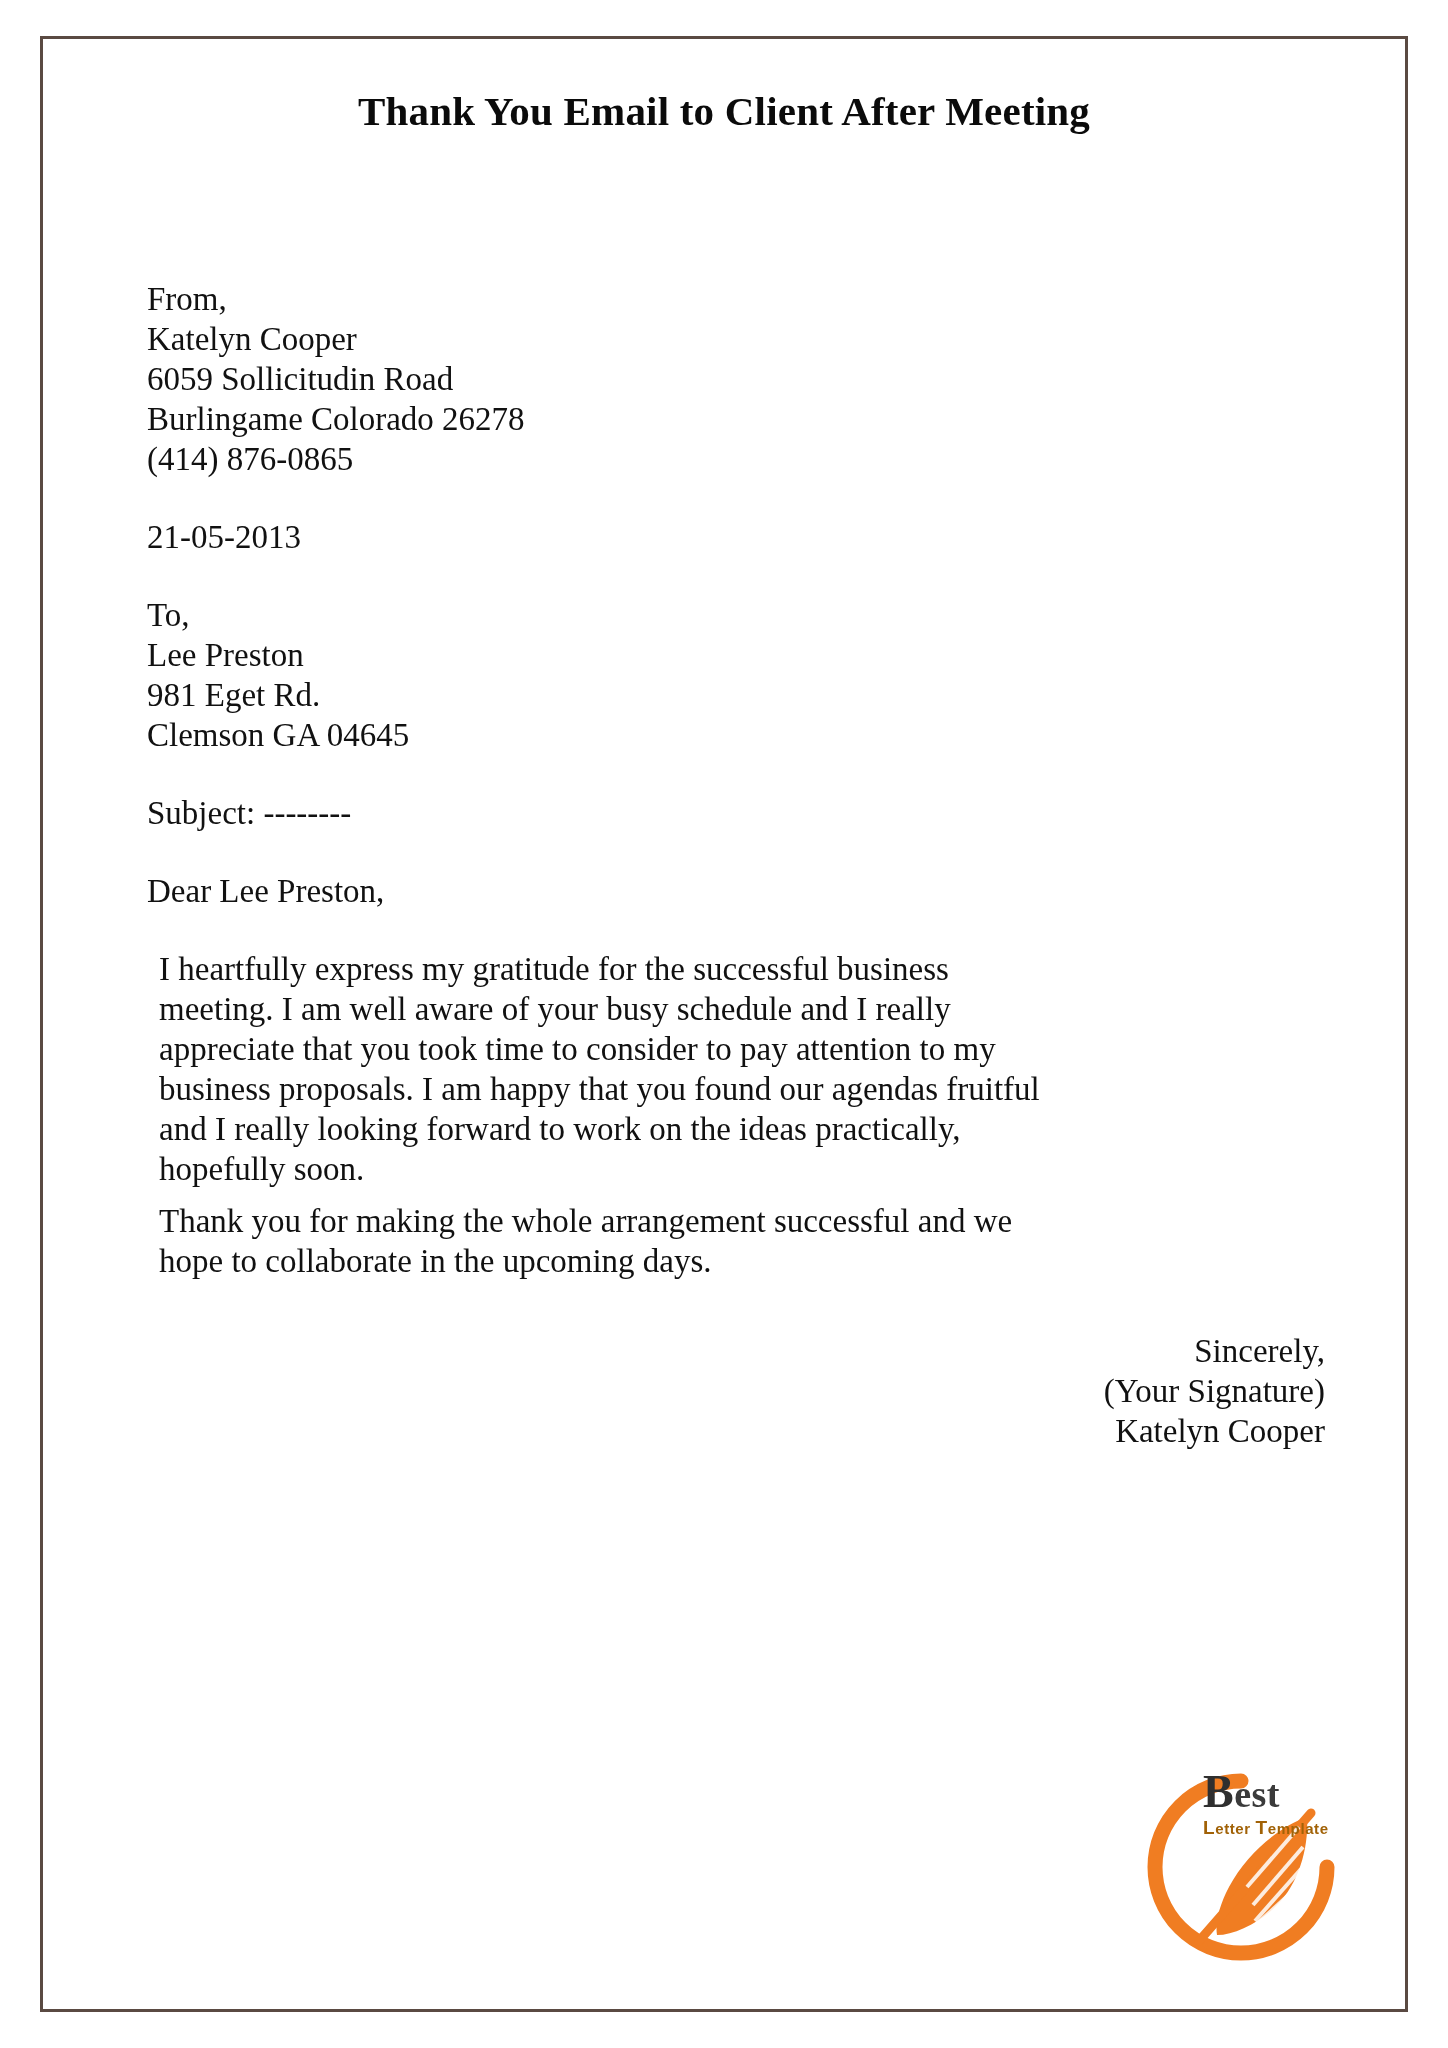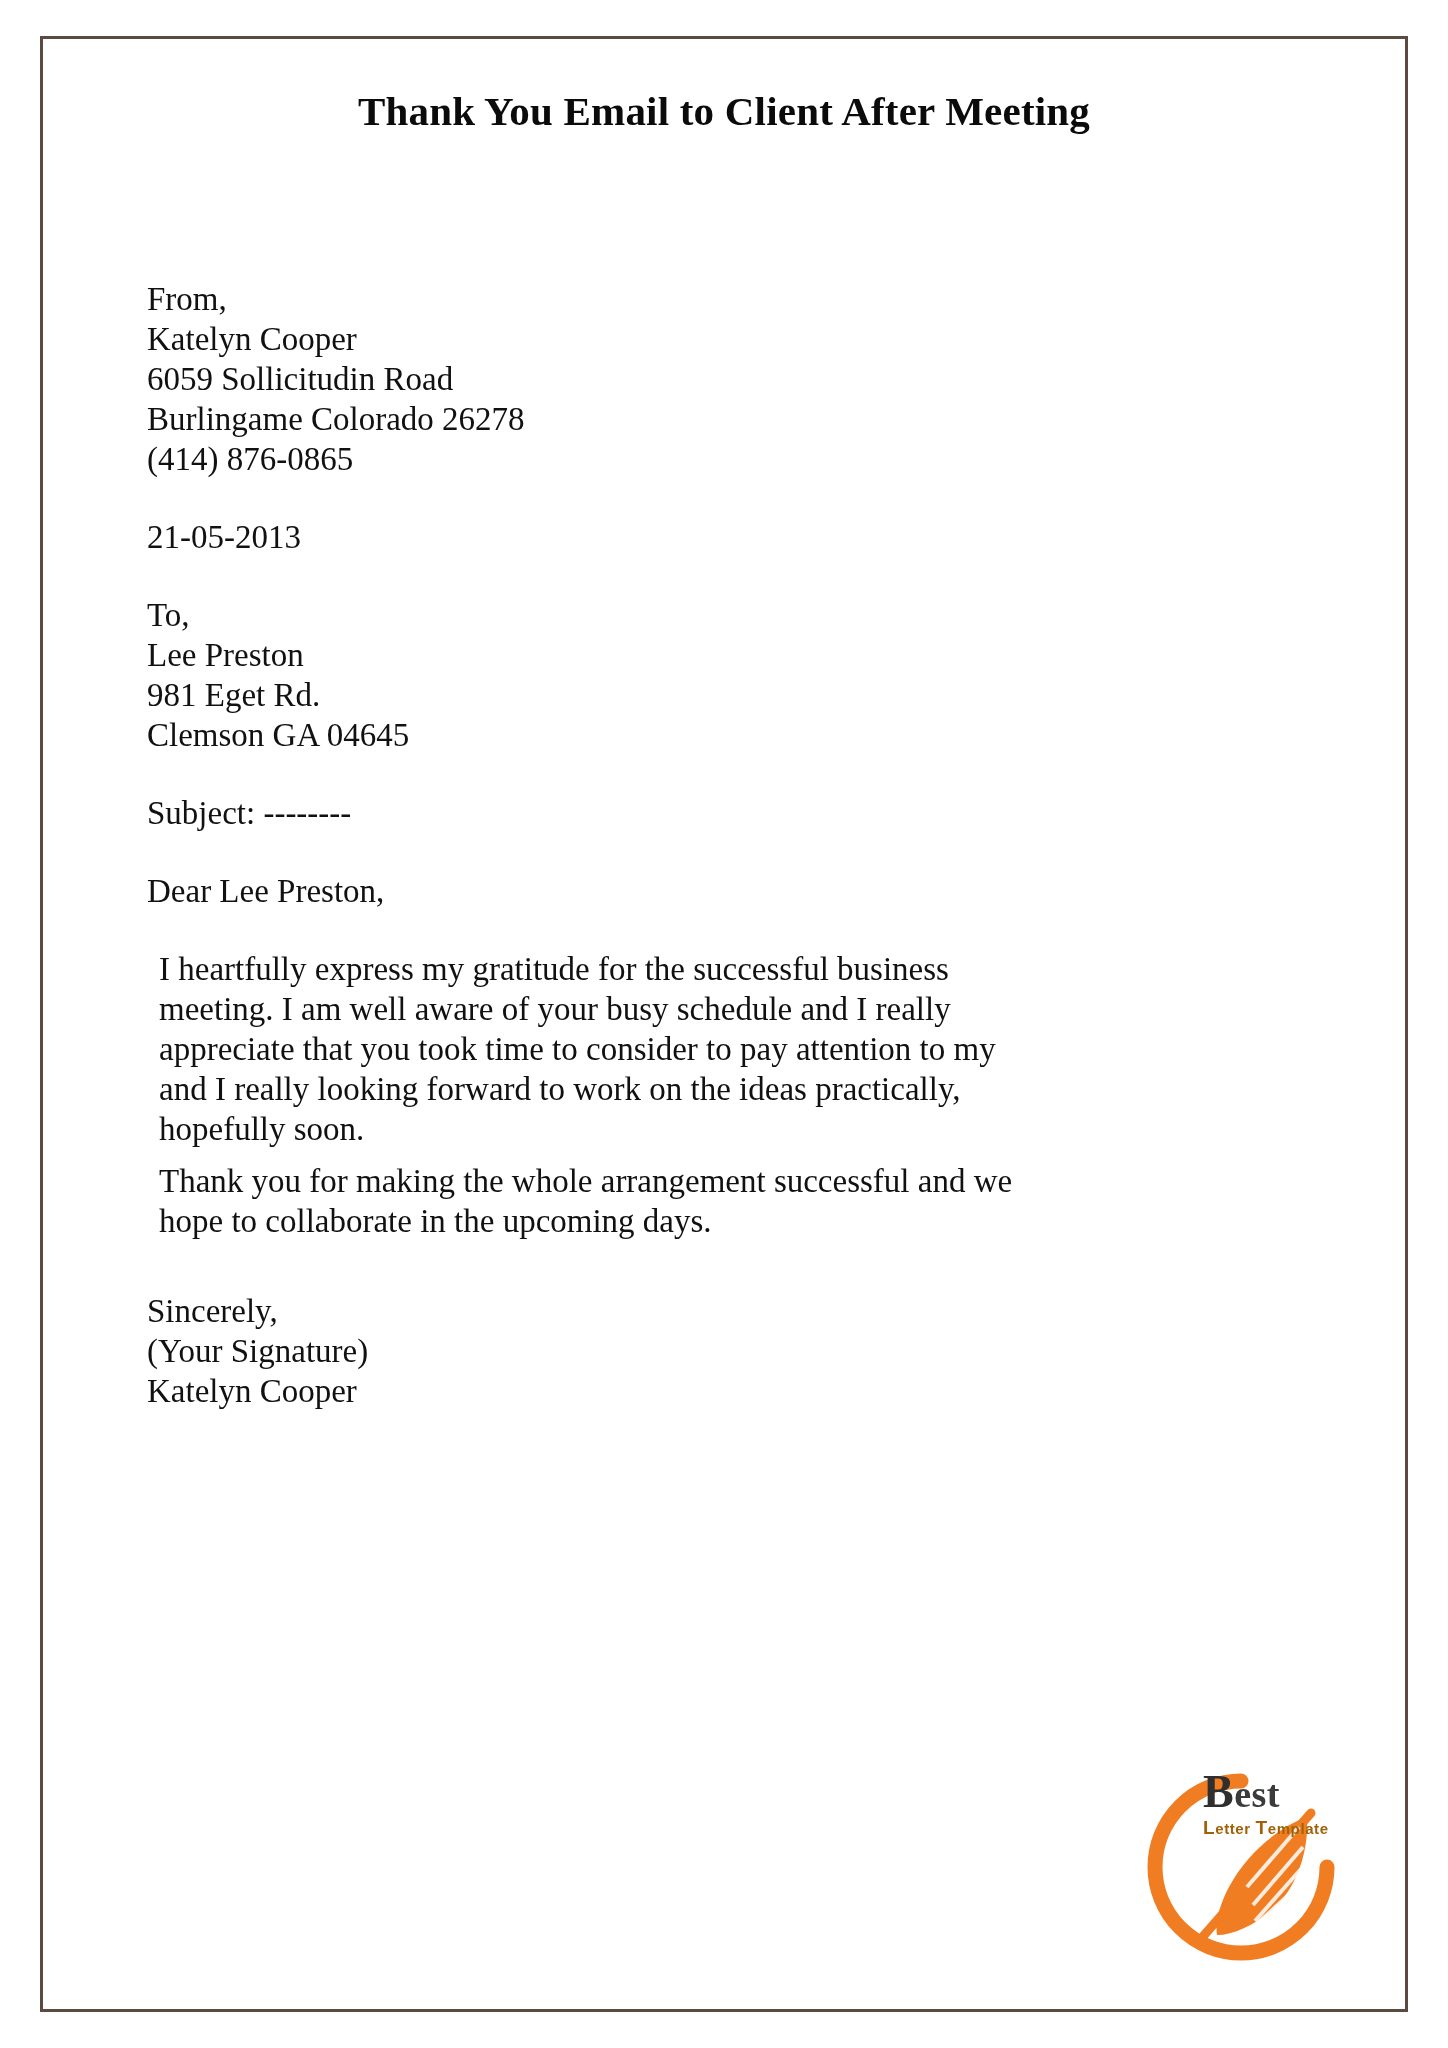--- a/index.html
+++ b/index.html
@@ -50,21 +50,21 @@
     right: 80px;
     top: 240px;
     font-size: 33px;
     line-height: 40px;
     color: #111111;
   }
 
   .block {
     margin: 0 0 38px 0;
   }
-  .block.tight { margin-bottom: 0; }
+  .block.tight { margin-bottom: 0; text-align: right; }
 
   .line {
     display: block;
     white-space: pre;
     margin: 0;
   }
 
   .para {
     margin: 12px;
     text-align: left;
@@ -144,20 +144,21 @@
       </div>
 
       <div class="block">
         <span class="line">Dear Lee Preston,</span>
       </div>
 
       <div class="para">
         <span class="line">I heartfully express my gratitude for the successful business</span>
         <span class="line">meeting. I am well aware of your busy schedule and I really</span>
         <span class="line">appreciate that you took time to consider to pay attention to my</span>
+        <span class="line">business proposals. I am happy that you found our agendas fruitful</span>
         <span class="line">and I really looking forward to work on the ideas practically,</span>
         <span class="line">hopefully soon.</span>
       </div>
 
       <div class="para">
         <span class="line">Thank you for making the whole arrangement successful and we</span>
         <span class="line">hope to collaborate in the upcoming days.</span>
       </div>
 
       <div class="gap-sm"></div>

